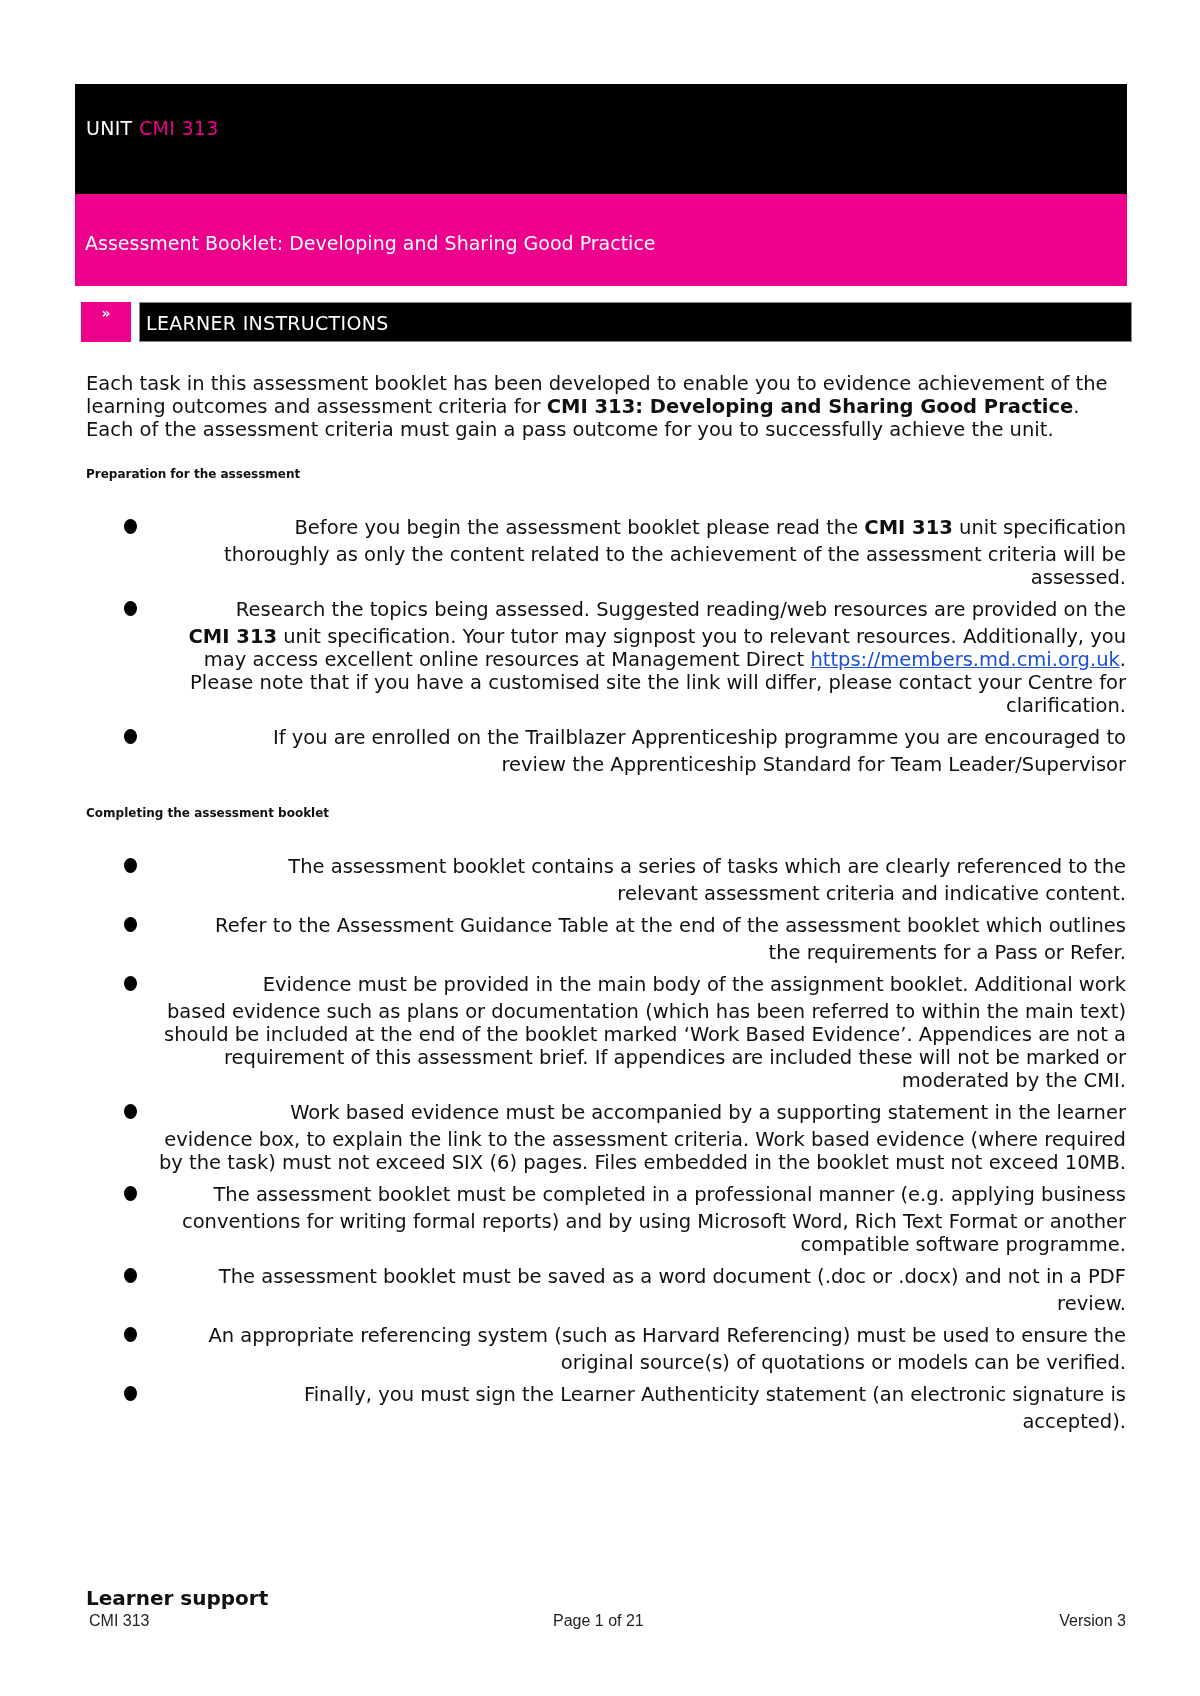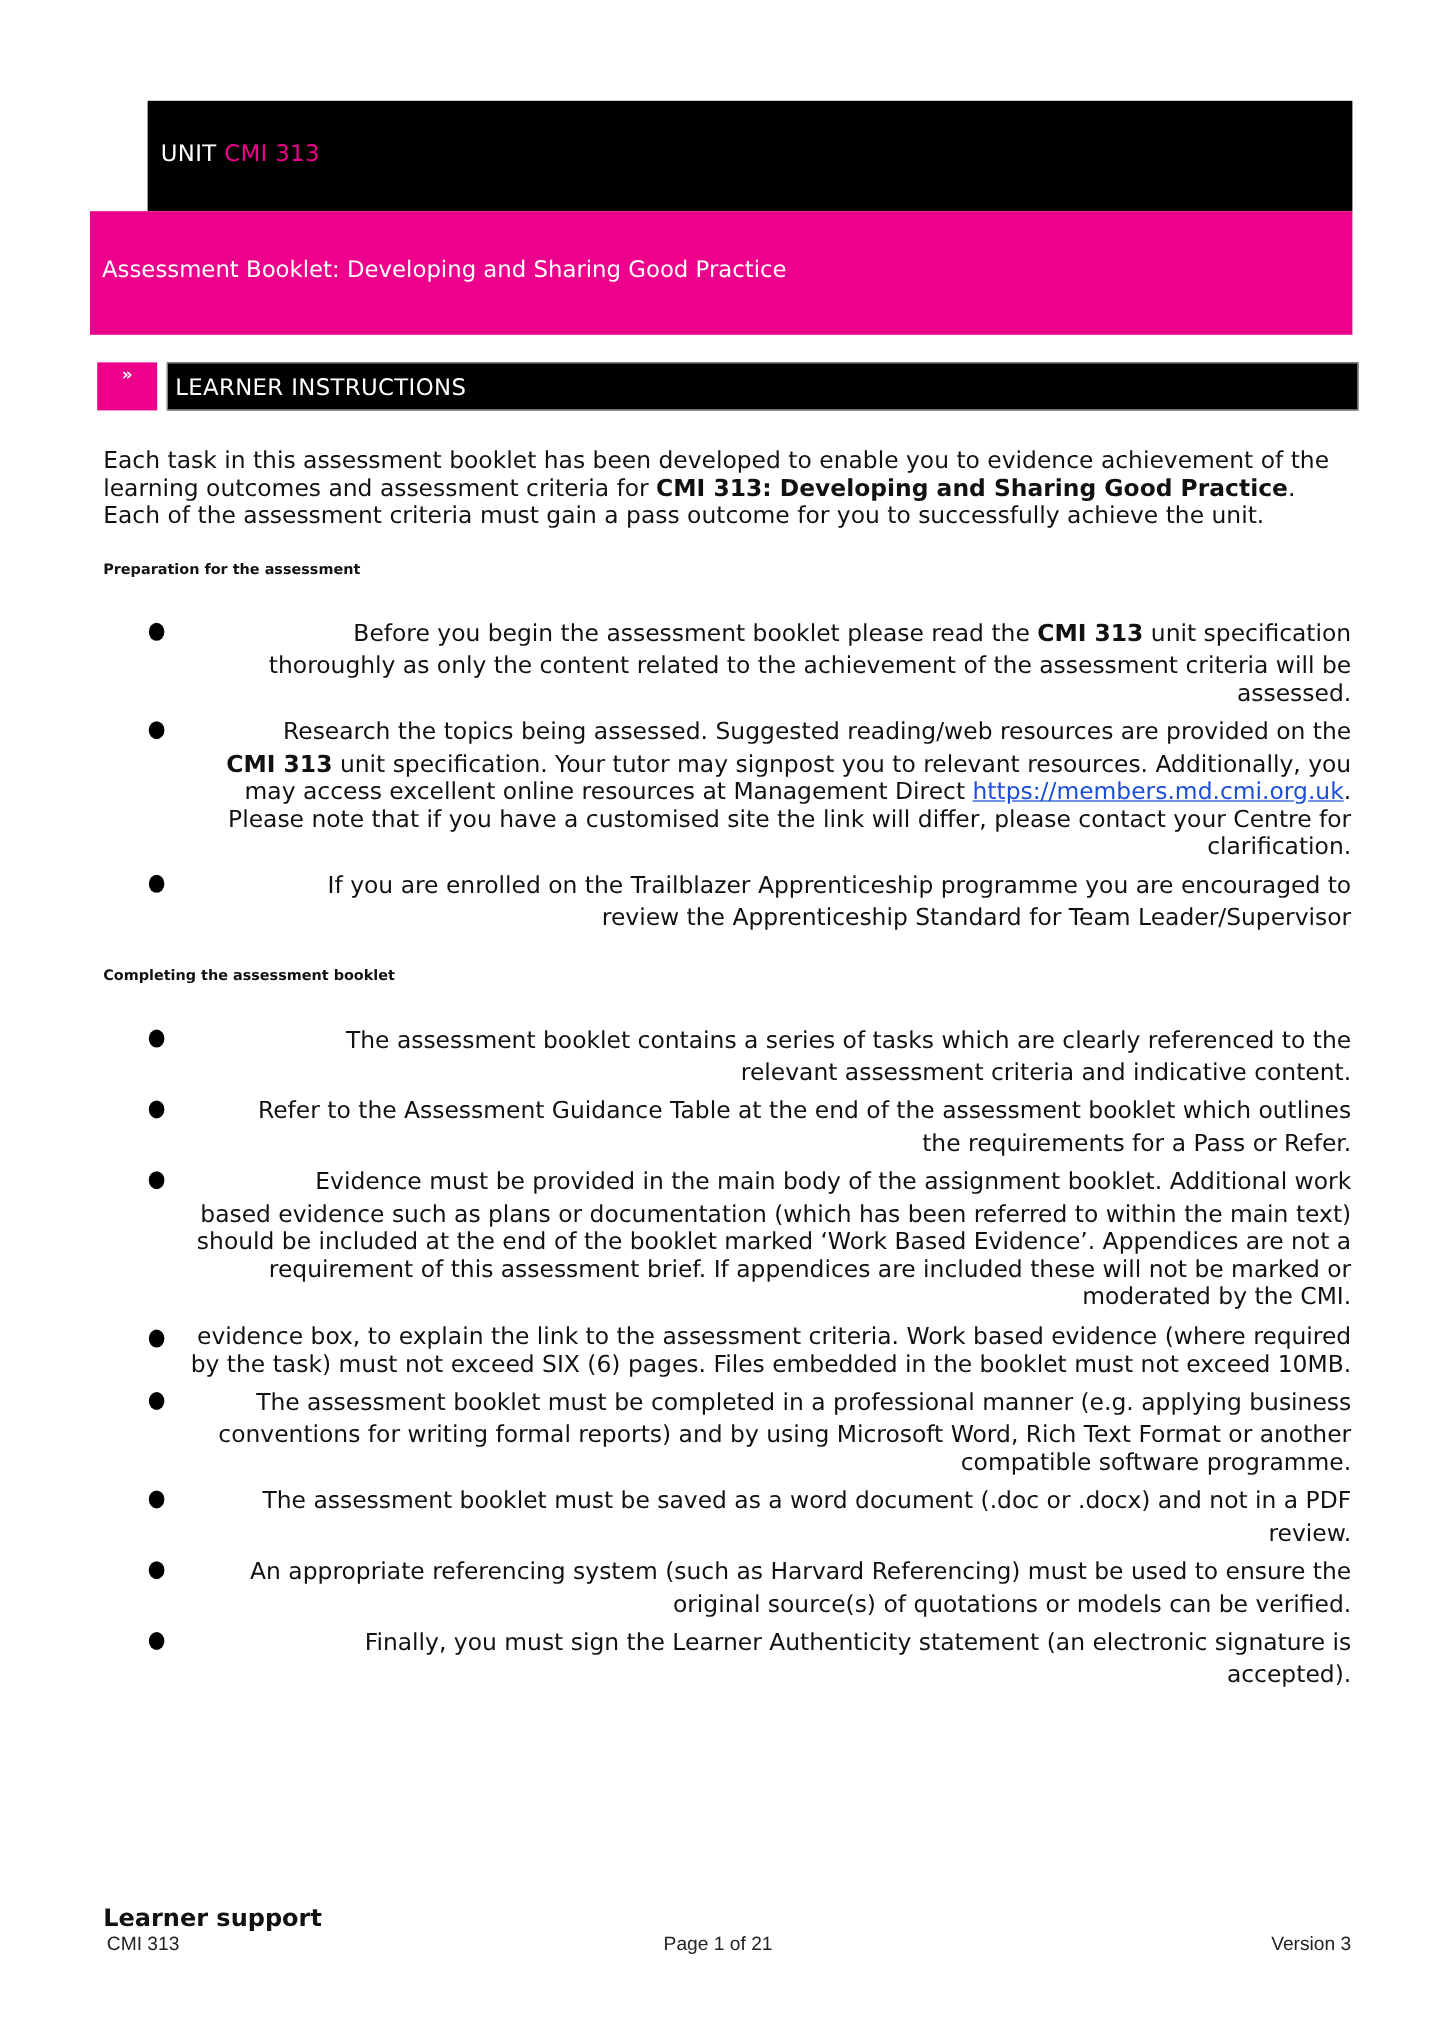--- a/index.html
+++ b/index.html
@@ -4,29 +4,29 @@
 <style>
   html, body { margin: 0; padding: 0; background: #ffffff; }
   body {
     width: 1200px; height: 1696px; position: relative; overflow: hidden;
     font-family: "DejaVu Sans", sans-serif; color: #111111;
   }
   .header-block {
     position: absolute; left: 75px; top: 84px; width: 1052px;
   }
   .unit-bar {
-    background: #000000; height: 92px; position: relative; margin-left: 48px;
+    background: #000000; height: 110px; position: relative;
   }
   .unit-title {
     position: absolute; left: 11px; top: 33px;
     font-size: 19px; color: #ffffff; letter-spacing: 0.3px;
   }
   .unit-title .accent { color: #ec008c; }
   .booklet-bar {
-    background: #ec008c; height: 103px; position: relative;
+    background: #ec008c; height: 92px; position: relative;
   }
   .booklet-title {
     position: absolute; left: 10px; top: 38px;
     font-size: 19px; color: #ffffff;
   }
   .section-row {
     position: absolute; left: 81px; top: 302px; width: 1051px; height: 41px;
   }
   .chevron-box {
     position: absolute; left: 0; top: 0; width: 50px; height: 40px;
@@ -113,21 +113,21 @@
       <span class="first-line">If you are enrolled on the Trailblazer Apprenticeship programme you are encouraged to</span>
       <span>review the Apprenticeship Standard for Team Leader/Supervisor</span>
     </li>
   </ul>
 
   <div class="subheading">Completing the assessment booklet</div>
   <ul class="bullets" id="completing-list">
     <li><span class="bullet"></span><span class="first-line">The assessment booklet contains a series of tasks which are clearly referenced to the</span><span>relevant assessment criteria and indicative content.</span></li>
     <li><span class="bullet"></span><span class="first-line">Refer to the Assessment Guidance Table at the end of the assessment booklet which outlines</span><span>the requirements for a Pass or Refer.</span></li>
     <li><span class="bullet"></span><span class="first-line">Evidence must be provided in the main body of the assignment booklet. Additional work</span><span>based evidence such as plans or documentation (which has been referred to within the main text) should be included at the end of the booklet marked ‘Work Based Evidence’. Appendices are not a requirement of this assessment brief.  If appendices are included these will not be marked or moderated by the CMI.</span></li>
-    <li><span class="bullet"></span><span>evidence box, to explain the link to the assessment criteria.  Work based evidence (where required by the task) must not exceed SIX (6) pages.  Files embedded in the booklet must not exceed 10MB.</span></li>
+    <li><span class="bullet"></span><span class="first-line">Work based evidence must be accompanied by a supporting statement in the learner</span><span>evidence box, to explain the link to the assessment criteria.  Work based evidence (where required by the task) must not exceed SIX (6) pages.  Files embedded in the booklet must not exceed 10MB.</span></li>
     <li><span class="bullet"></span><span class="first-line">The assessment booklet must be completed in a professional manner (e.g. applying business</span><span>conventions for writing formal reports) and by using Microsoft Word, Rich Text Format or another compatible software programme.</span></li>
     <li><span class="bullet"></span><span class="first-line">The assessment booklet must be saved as a word document (.doc or .docx) and not in a PDF</span><span>review.</span></li>
     <li><span class="bullet"></span><span class="first-line">An appropriate referencing system (such as Harvard Referencing) must be used to ensure the</span><span>original source(s) of quotations or models can be verified.</span></li>
     <li><span class="bullet"></span><span class="first-line">Finally, you must sign the Learner Authenticity statement (an electronic signature is</span><span>accepted).</span></li>
   </ul>
 </div>
 
 <div class="support-heading">Learner support</div>
 
 <div class="footer">

